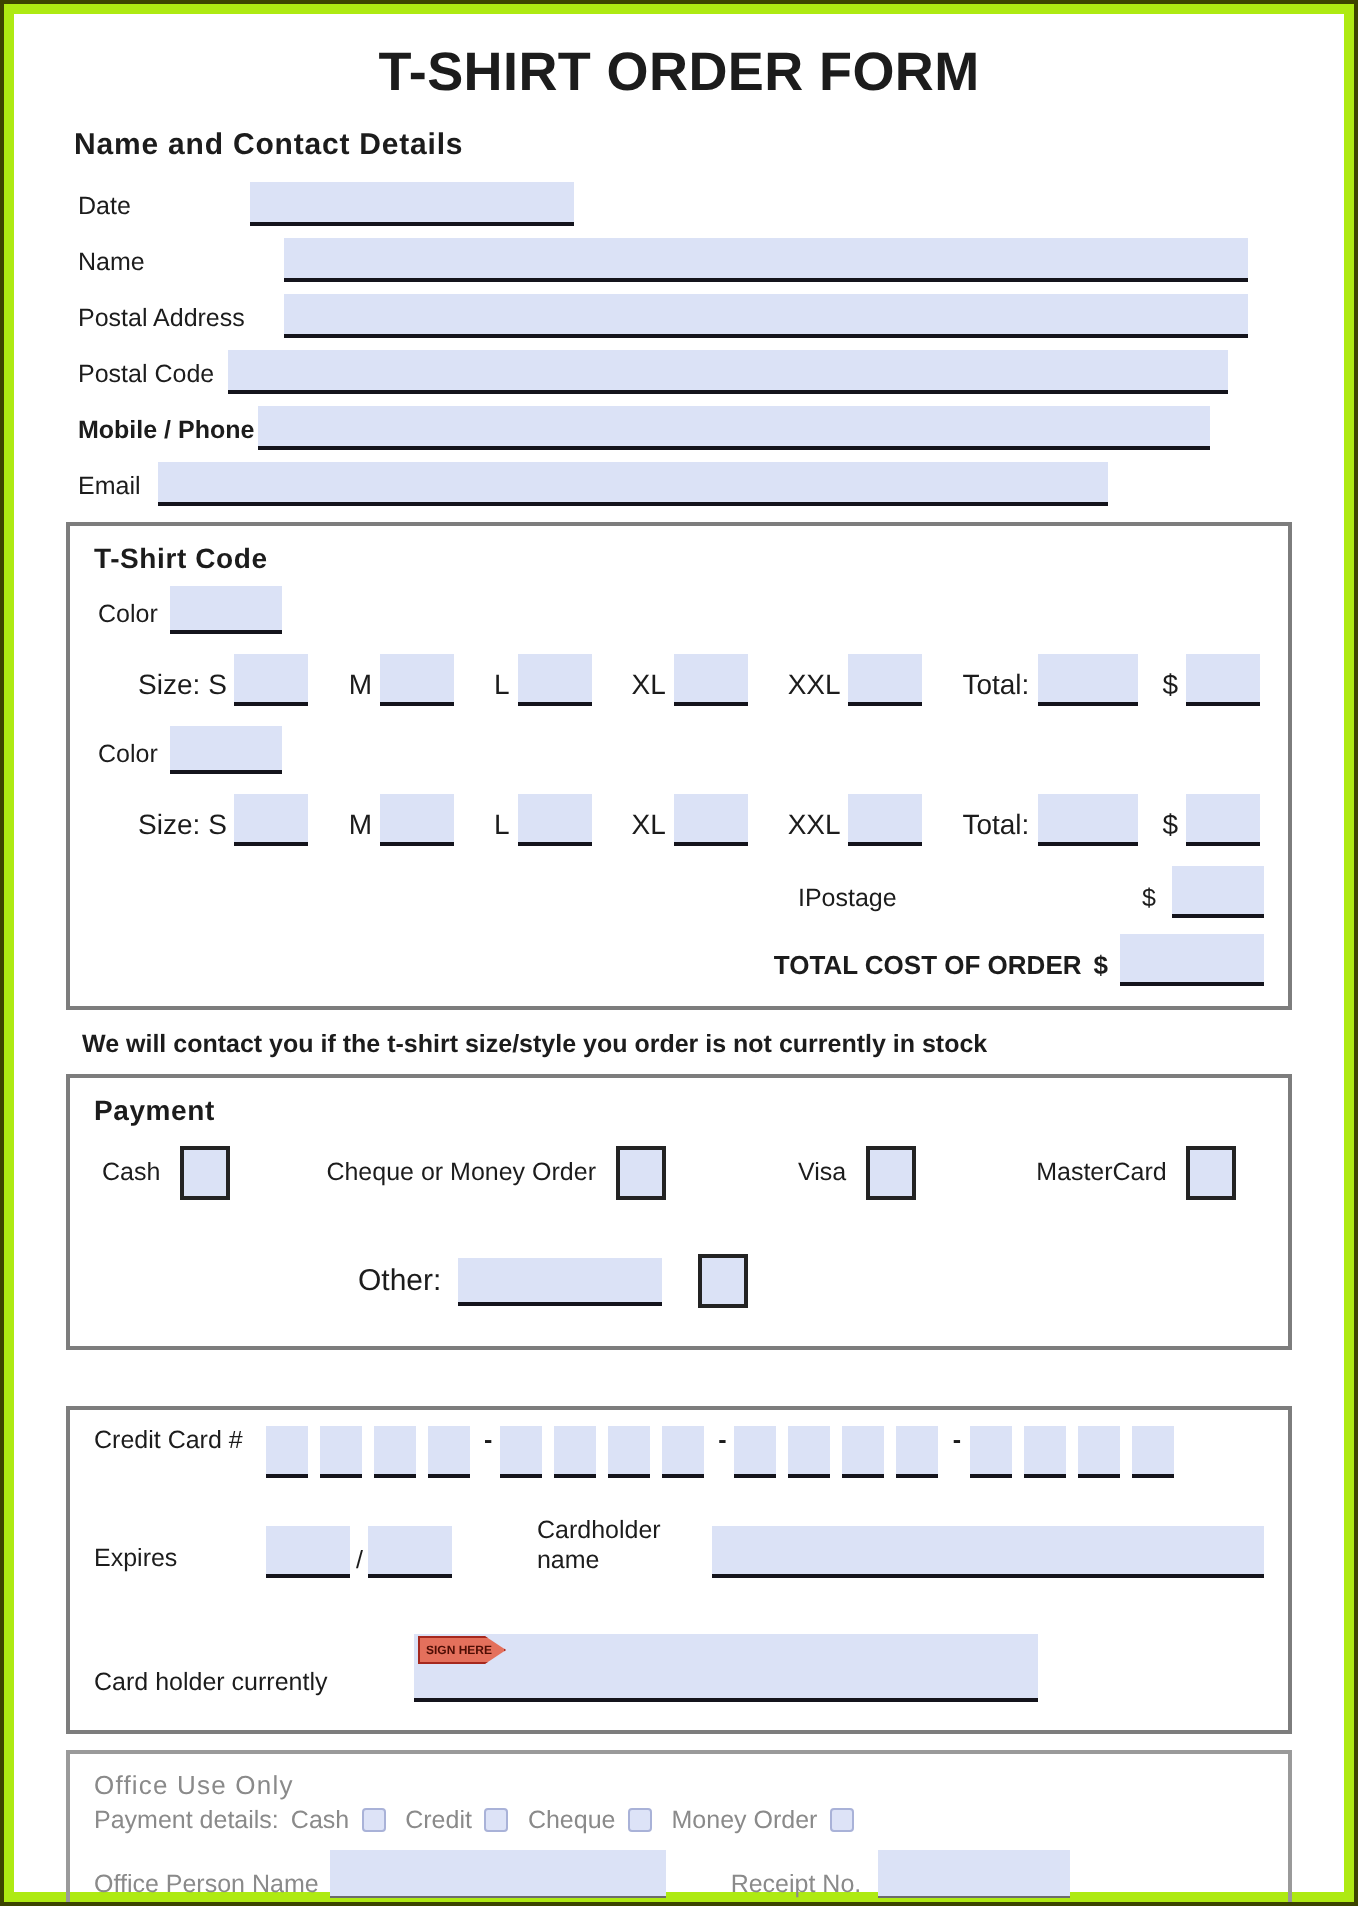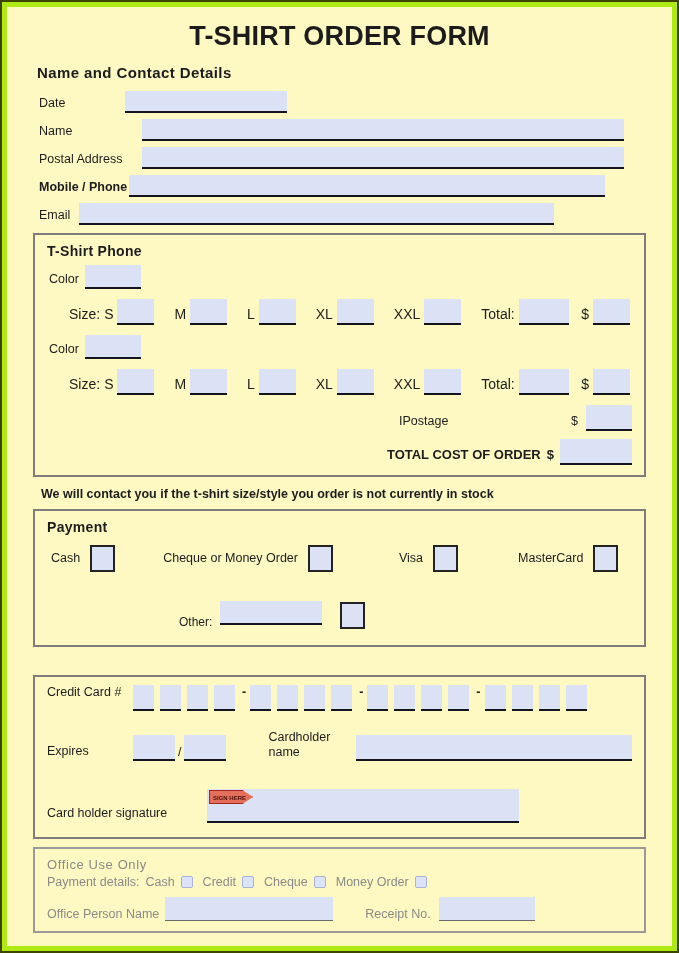--- a/index.html
+++ b/index.html
@@ -1,18 +1,18 @@
 <!DOCTYPE html>
 <html><head>
 <meta charset="utf-8">
 <style>
   html,body { margin:0; padding:0; background:#e8e8e8; }
   .frame {
     width:679px; height:953px; box-sizing:border-box;
-    border:2px solid #3c4400; background:#fef9c3;
+    border:2px solid #3c4400; background:#ffffff;
     font-family:"Liberation Sans", sans-serif; color:#1c1c1c;
     position:relative; overflow:hidden;
   }
   .frame-inner {
     width:100%; height:100%; box-sizing:border-box;
     border:5px solid #aeea12; padding:6px 24px 0 24px;
   }
   .title {
     text-align:center; font-size:27px; font-weight:bold;
     letter-spacing:0.2px; margin:8px 0 12px 0;
@@ -65,21 +65,21 @@
   .totalcost-row .tclbl { padding-bottom:3px; margin-right:6px; }
   .f-totalcost { width:72px; height:26px; }
   
   .note { font-size:12.5px; font-weight:bold; margin:10px 0 2px 10px; }
   
   .pay-methods { display:flex; align-items:center; margin:6px 0 0 4px; font-size:12.5px; height:34px; }
   .cb-dark { width:25px; height:27px; border:2px solid #232323; background:#dbe2f6; box-sizing:border-box; margin-left:10px; flex:0 0 auto; }
   .pm-cheque { margin-left:48px; }
   .pm-visa   { margin-left:66px; }
   .pm-master { margin-left:60px; }
-  .other-row { display:flex; align-items:flex-end; margin:20px 0 6px 132px; font-size:12px; height:34px; }
+  .other-row { display:flex; align-items:center; margin:20px 0 6px 132px; font-size:15px; height:34px; }
   .f-other { width:102px; height:24px; margin-left:8px; align-self:flex-end; margin-bottom:4px; }
   .other-row .cb-dark { margin-left:18px; }
   
   .cc-row { display:flex; align-items:flex-start; height:32px; font-size:12.5px; }
   .cc-row .lbl { width:86px; padding-bottom:3px; flex:0 0 auto; }
   .cc-group { display:flex; }
   .cc-cell { width:21px; height:24px; background:#dbe2f6; border-bottom:2px solid #14141c; margin-right:6px; }
   .cc-dash { padding:0 4px 2px 1px; font-weight:bold; }
   .exp-row { display:flex; align-items:flex-end; height:40px; margin-top:4px; font-size:12.5px; }
   .exp-row .lbl { width:86px; padding-bottom:3px; flex:0 0 auto; }
@@ -125,31 +125,35 @@
     </div>
     <div class="crow">
       <span class="lbl lbl-name">Name</span>
       <div class="field f-name"></div>
     </div>
     <div class="crow">
       <span class="lbl lbl-paddr">Postal Address</span>
       <div class="field f-paddr"></div>
     </div>
     <div class="crow">
+      <span class="lbl lbl-pcode">Postal Code</span>
+      <div class="field f-pcode"></div>
+    </div>
+    <div class="crow">
       <span class="lbl lbl-mobile">Mobile / Phone</span>
       <div class="field f-mobile"></div>
     </div>
     <div class="crow">
       <span class="lbl lbl-email">Email</span>
       <div class="field f-email"></div>
     </div>
   </div>
 
   <div class="box">
-    <div class="box-heading">T-Shirt Phone</div>
+    <div class="box-heading">T-Shirt Code</div>
 
     <div class="color-row">
       <span class="lbl">Color</span>
       <div class="field f-color"></div>
     </div>
     <div class="size-row">
       <span class="slbl size-label">Size:</span>
       <span class="slbl">S</span>
       <div class="sbox"></div>
       <span class="slbl">M</span>
@@ -256,21 +260,21 @@
     <div class="exp-row">
       <span class="lbl">Expires</span>
       <div class="field f-exp"></div>
       <span class="exp-slash">/</span>
       <div class="field f-exp"></div>
       <div class="cardholder-lbl">Cardholder name</div>
       <div class="field f-cardholder"></div>
     </div>
 
     <div class="sig-row">
-      <span class="lbl">Card holder signature</span>
+      <span class="lbl">Card holder currently</span>
       <div class="field f-sig">
         <div class="sign-tag">SIGN HERE</div>
       </div>
     </div>
   </div>
 
   <div class="box office">
     <div class="box-heading">Office Use Only</div>
 
     <div class="o-row">

